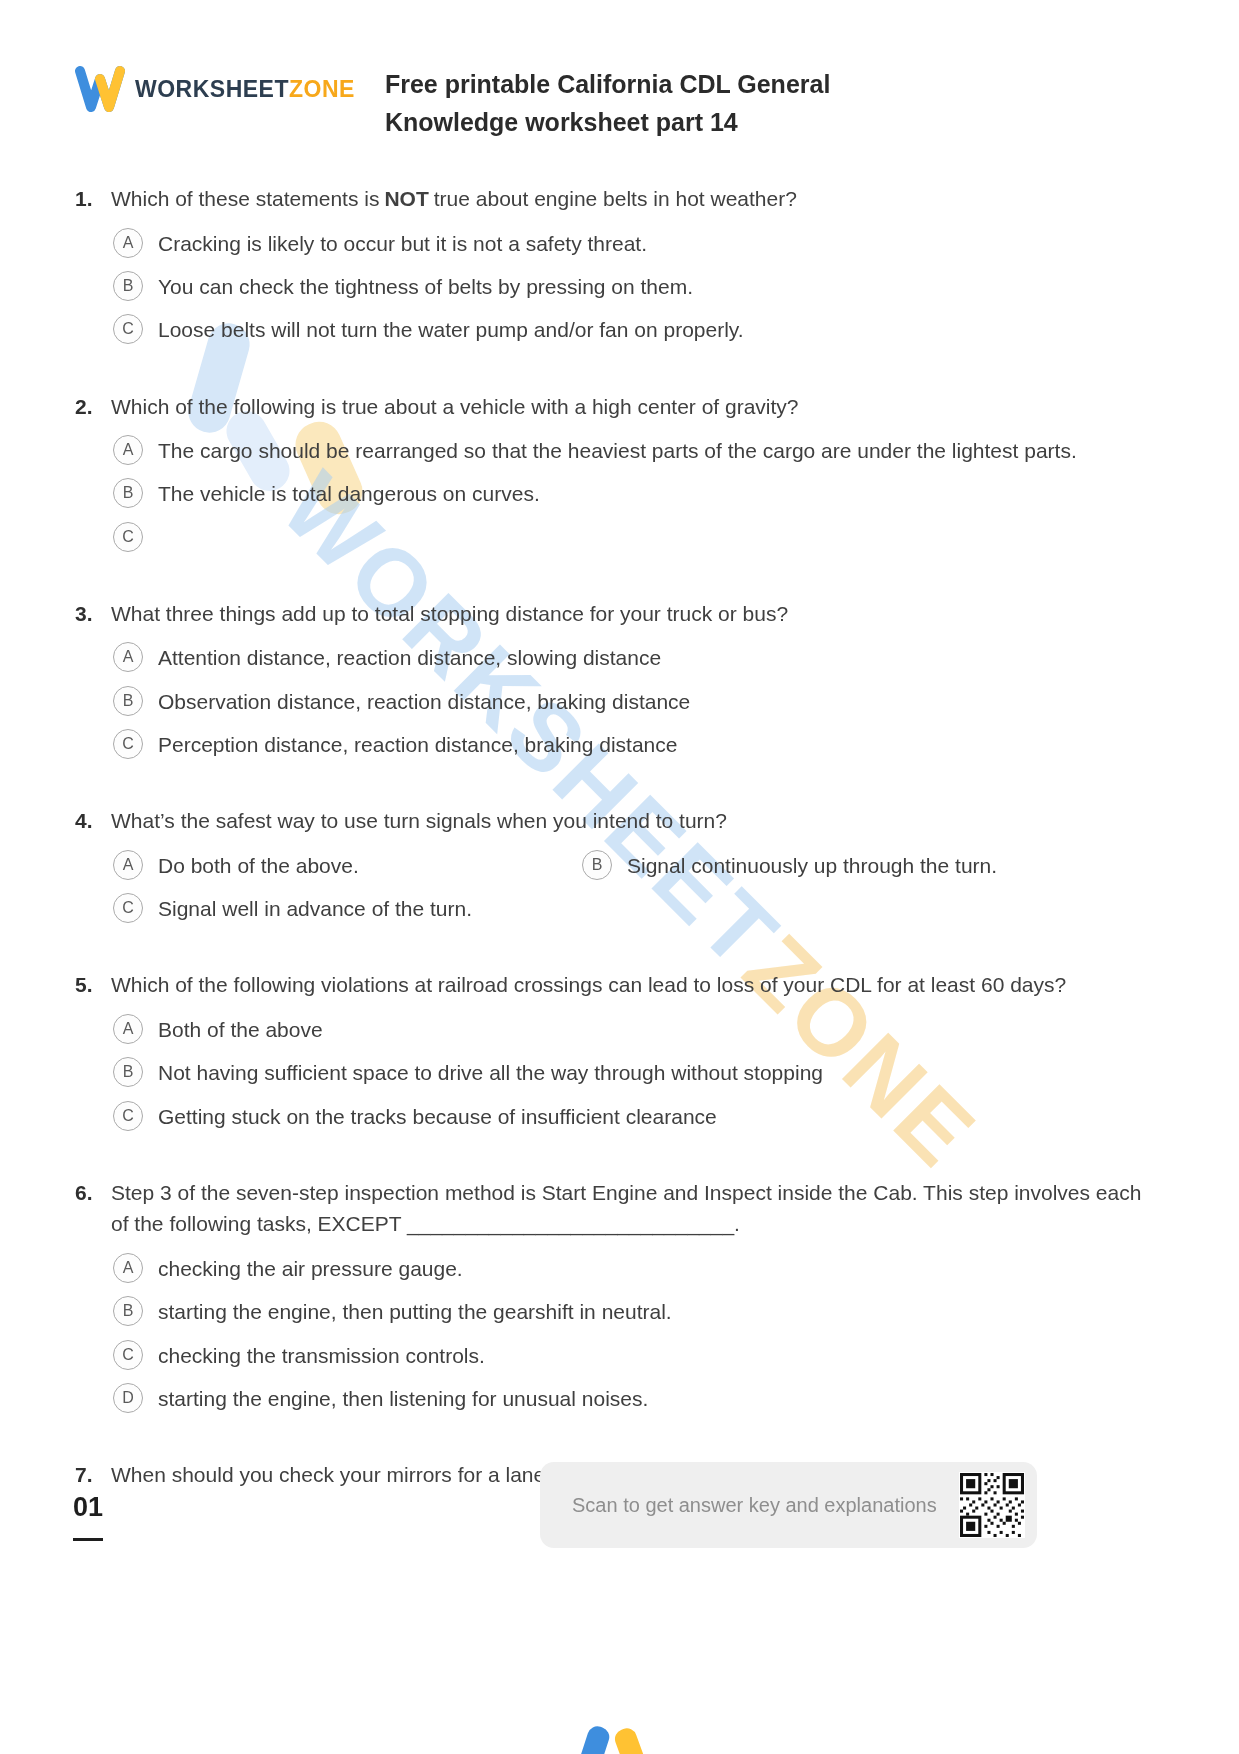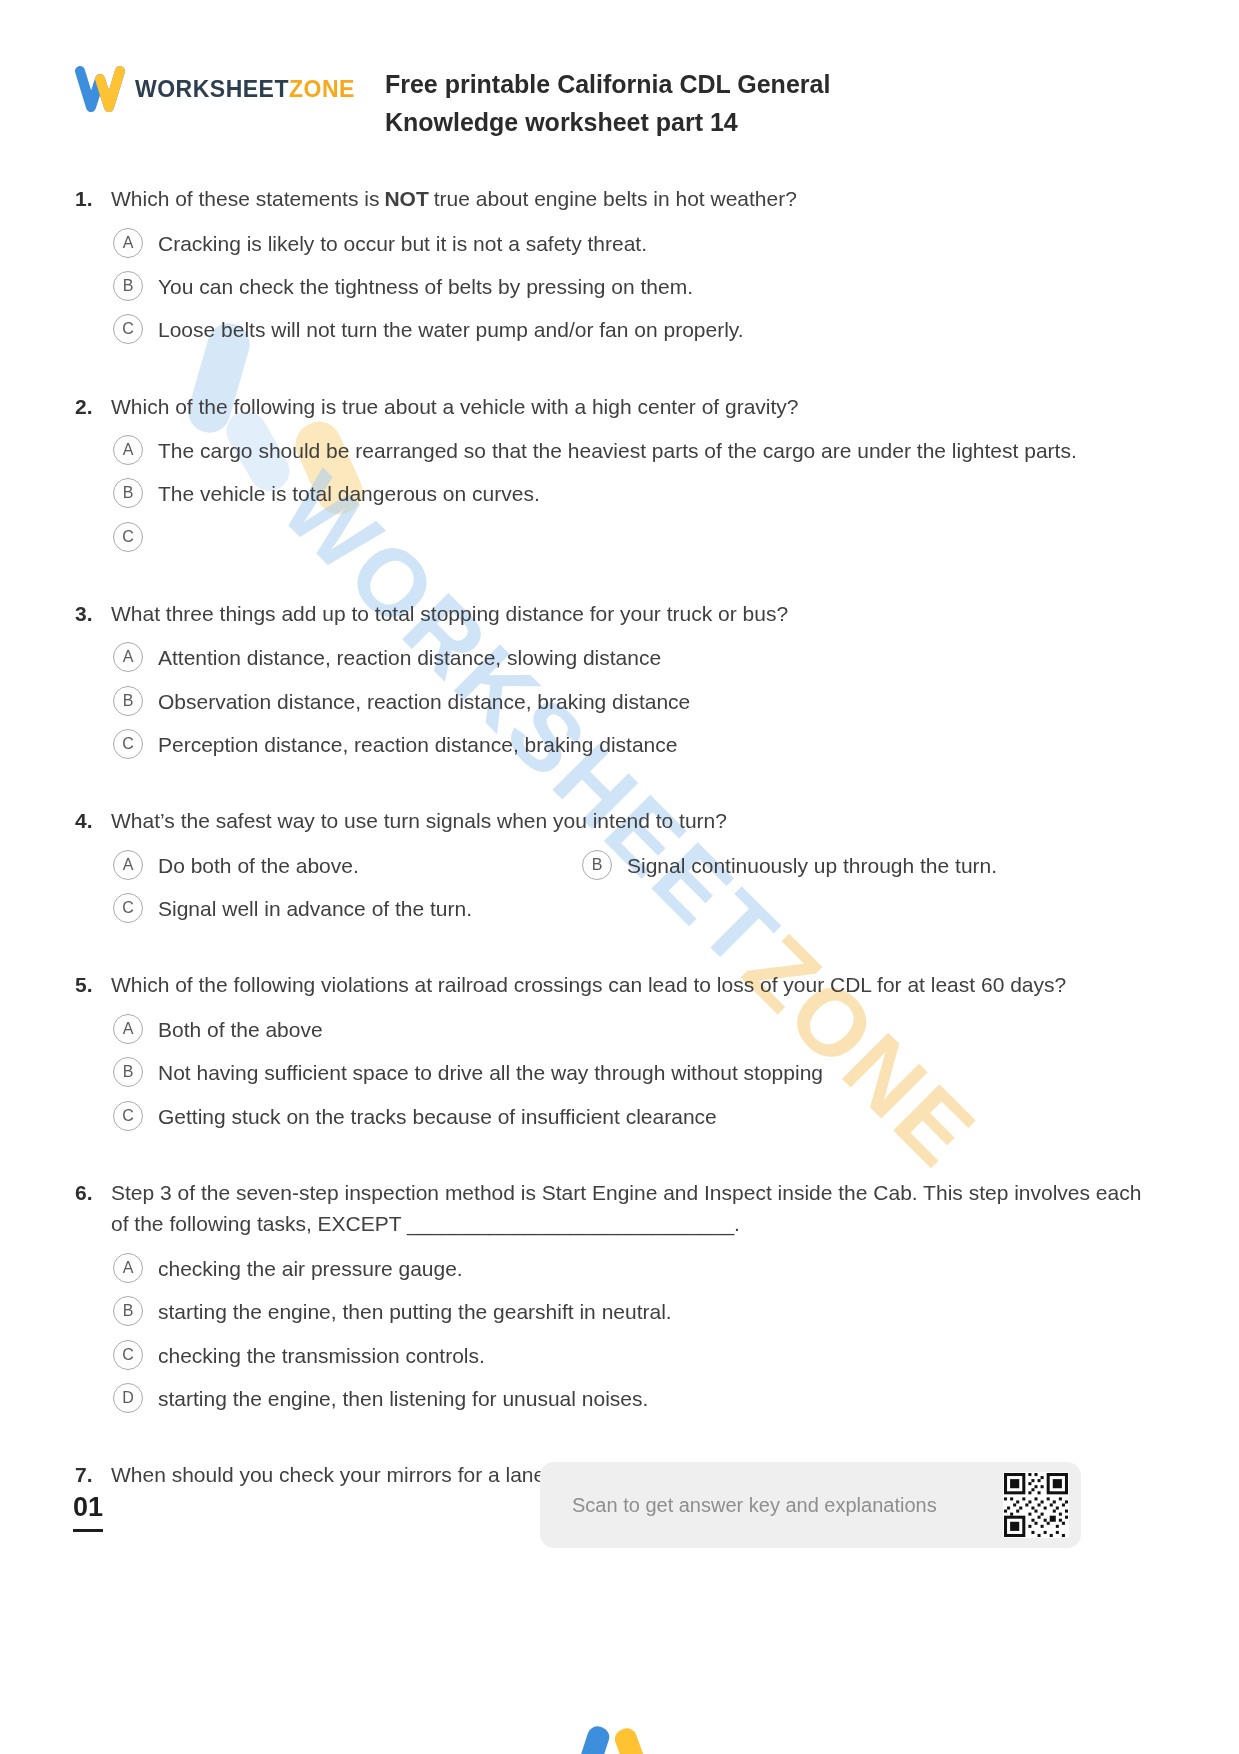--- a/index.html
+++ b/index.html
@@ -55,24 +55,24 @@
   }
   .opt-text { font-size:21px; line-height:1.35; color:#3f3f3f; padding-top:2px; }
   .opt-row { display:flex; }
   .opt-row .option.col-left { width:507px; }
   .opt-row .option.col-right { padding-left:0; }
 
   
   .page-number {
     position:absolute; left:73px; top:1492px; z-index:1;
     font-size:27px; font-weight:bold; color:#1e1e1e;
-    border-bottom:3px solid #1e1e1e; padding-bottom:6px;
+    border-bottom:3px solid #1e1e1e; padding-bottom:15px;
   }
   .scan-box {
-    position:absolute; left:540px; top:1462px; width:541px; height:86px; z-index:1;
+    position:absolute; left:540px; top:1462px; width:497px; height:86px; z-index:1;
     background:#efefef; border-radius:14px;
     display:flex; align-items:center; justify-content:space-between;
     padding:0 12px 0 32px;
   }
   .scan-text { font-size:20px; color:#8e8e8e; }
   .qr { width:66px; height:66px; background:#ffffff; padding:1px; }
 
   .bottom-logo { position:absolute; left:583px; top:1726px; width:90px; height:30px; z-index:1; }
   .bottom-logo span { position:absolute; border-radius:10px; }
   .bottom-logo .bl-blue   { left:0;  top:0; width:22px; height:48px; background:#3e8ede; transform:rotate(18deg); }

